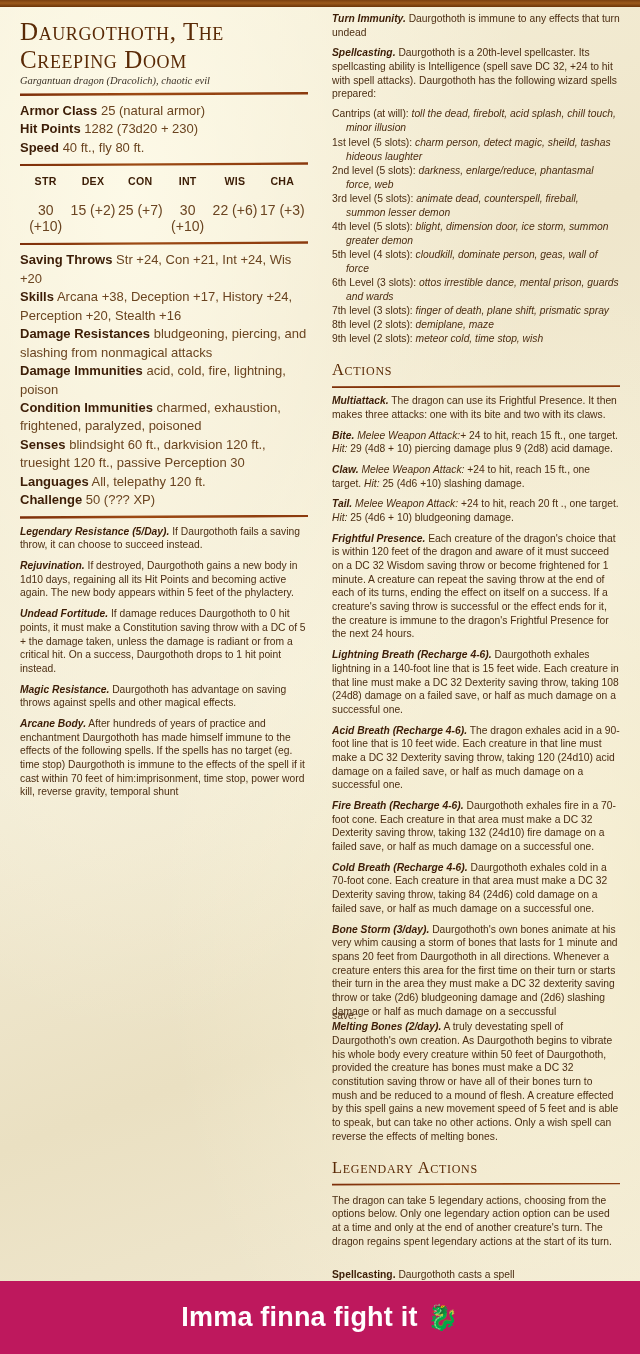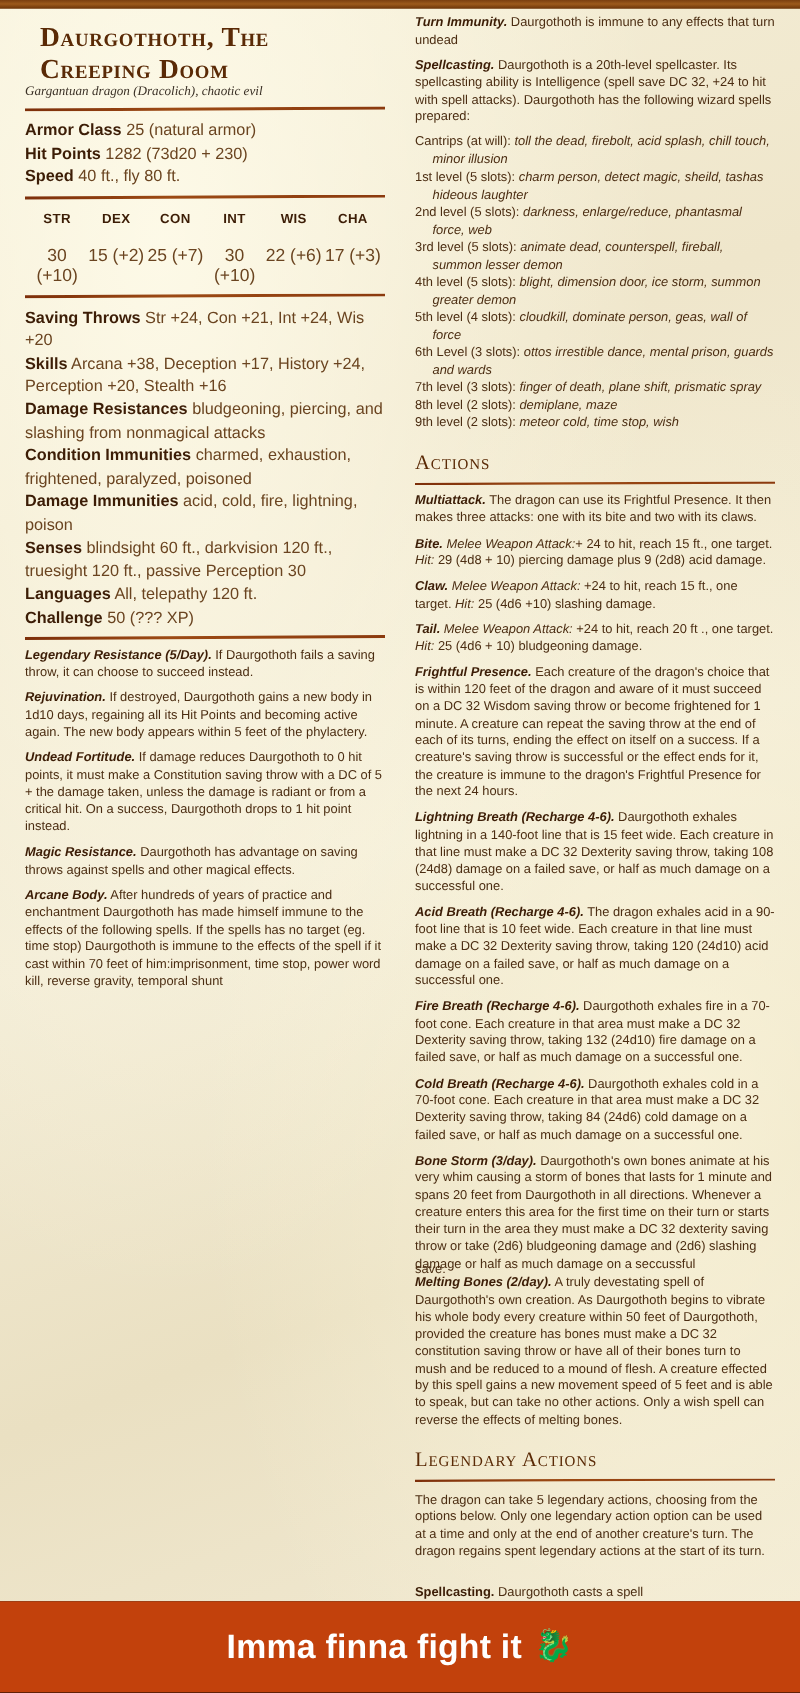--- a/index.html
+++ b/index.html
@@ -35,27 +35,27 @@
   }
   .col {
     width: 310px;
     padding: 0 8px;
   }
   .col-left { padding-left: 10px; padding-right: 12px; }
   .col-right { padding-left: 12px; padding-right: 10px; }
 
   .title {
     font-family: "Liberation Serif", serif;
-    font-size: 22px;
+    font-size: 25px;
     line-height: 1.12;
     color: #5a2a06;
     font-variant: small-caps;
     letter-spacing: 0.6px;
-    margin: 8px 0 1px 12px;
-    font-weight: 700;
+    margin: 8px 0 1px 0;
+    font-weight: 400;
   }
   .subtitle {
     font-family: "Liberation Serif", serif;
     font-style: italic;
     font-size: 10.5px;
     color: #3b3126;
     margin: 0 0 6px 0;
   }
   .rule {
     height: 4px;
@@ -155,21 +155,21 @@
     font-size: 10.3px;
     color: #4b2d12;
     white-space: nowrap;
   }
 
   .caption {
     position: absolute;
     left: 0; right: 0;
     top: 1281px;
     height: 73px;
-    background: #c2410c;
+    background: #be185d;
     display: flex;
     align-items: center;
     justify-content: center;
     gap: 10px;
   }
   .caption-text {
     color: #fff;
     font-family: "Liberation Sans", sans-serif;
     font-weight: bold;
     font-size: 27px;
@@ -245,26 +245,26 @@
         </div>
         <div class="attrline">
           <b>Skills</b>
           <span class="val">Arcana +38, Deception +17, History +24, Perception +20, Stealth +16</span>
         </div>
         <div class="attrline">
           <b>Damage Resistances</b>
           <span class="val">bludgeoning, piercing, and slashing from nonmagical attacks</span>
         </div>
         <div class="attrline">
+          <b>Damage Immunities</b>
+          <span class="val">acid, cold, fire, lightning, poison</span>
+        </div>
+        <div class="attrline">
           <b>Condition Immunities</b>
           <span class="val">charmed, exhaustion, frightened, paralyzed, poisoned</span>
-        </div>
-        <div class="attrline">
-          <b>Damage Immunities</b>
-          <span class="val">acid, cold, fire, lightning, poison</span>
         </div>
         <div class="attrline">
           <b>Senses</b>
           <span class="val">blindsight 60 ft., darkvision 120 ft., truesight 120 ft., passive Perception 30</span>
         </div>
         <div class="attrline">
           <b>Languages</b>
           <span class="val">All, telepathy 120 ft.</span>
         </div>
         <div class="attrline">

